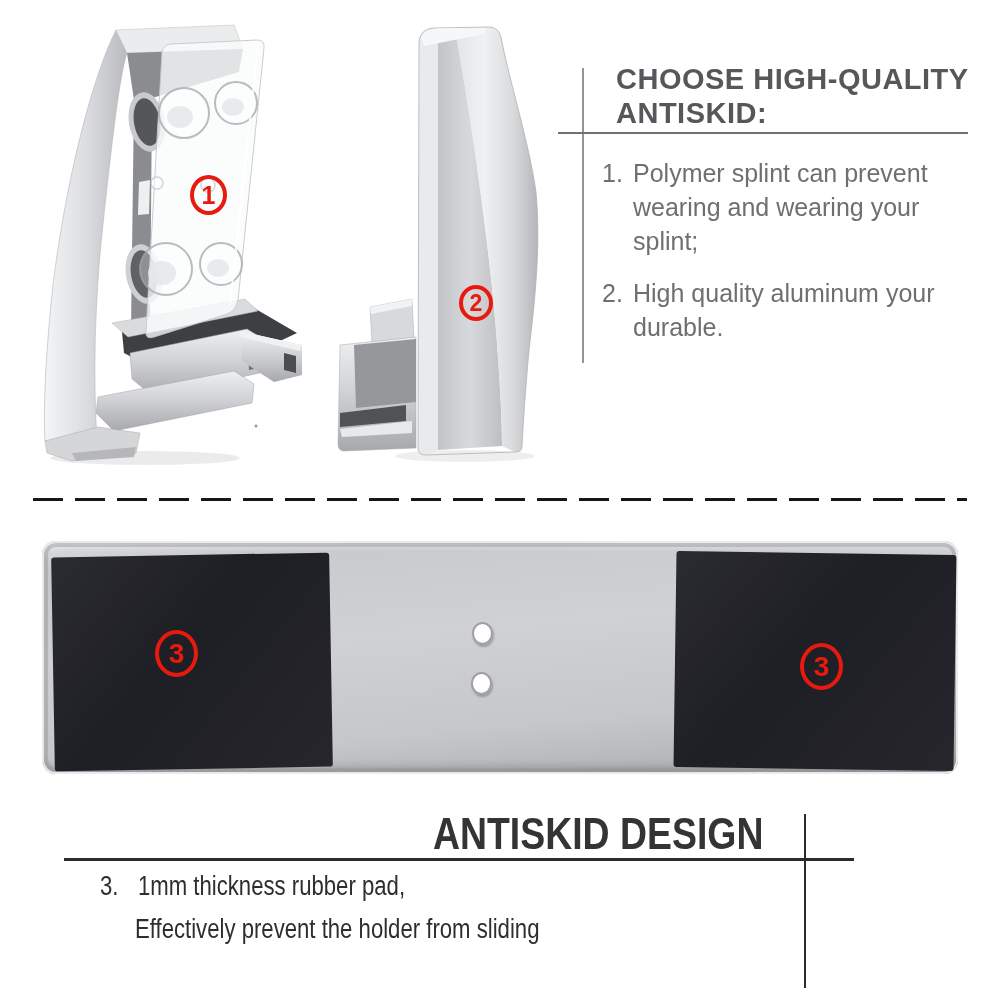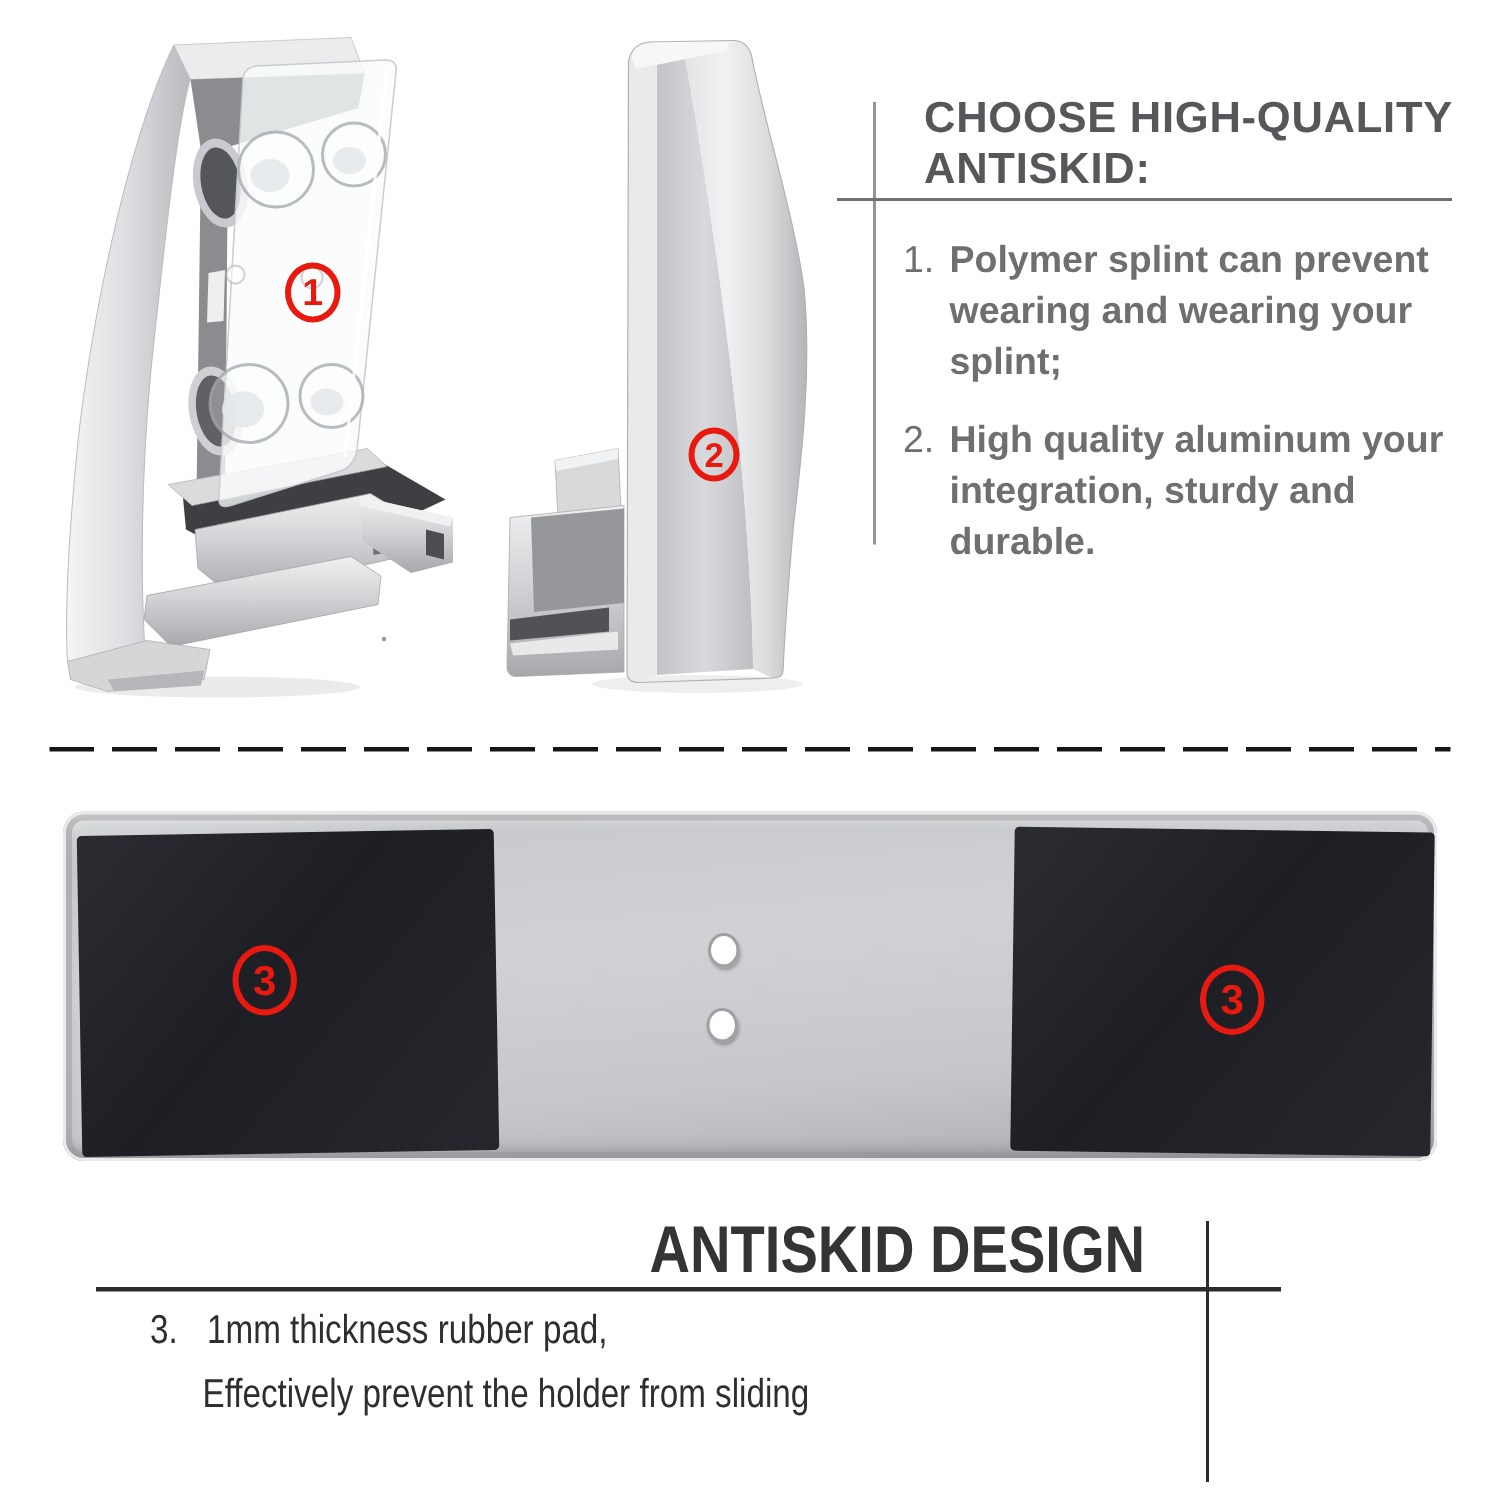--- a/index.html
+++ b/index.html
@@ -10,21 +10,21 @@
   
   .rule-v-top{position:absolute;left:582px;top:68px;width:2px;height:295px;background:#939496;}
   .rule-h-top{position:absolute;left:558px;top:132px;width:410px;height:2px;background:#6f7072;}
   .materials-heading{
     position:absolute;left:600px;top:62px;font-size:29px;font-weight:bold;
     color:#56575a;line-height:34px;letter-spacing:.5px;white-space:nowrap;margin-left:16px;
   }
   .materials-list{position:absolute;left:602px;top:156px;color:#6e6f71;font-size:25px;line-height:34px;}
   .m-item{display:flex;margin-bottom:18px;}
   .m-num{width:31px;flex:0 0 31px;}
-  .m-line{white-space:nowrap;font-weight:bold;}
+  .m-line{white-space:nowrap;}
   
   .badge{
     position:absolute;display:flex;align-items:center;justify-content:center;
     border:4px solid #e8190f;border-radius:50%;color:#e8190f;font-weight:bold;
     background:transparent;box-sizing:content-box;
   }
   #badge-1{left:190px;top:175px;width:29px;height:32px;font-size:25px;}
   #badge-2{left:459px;top:285px;width:26px;height:28px;font-size:23px;}
   #badge-3l{left:155px;top:630px;width:35px;height:39px;font-size:28px;}
   #badge-3r{left:800px;top:643px;width:35px;height:39px;font-size:28px;}
@@ -193,21 +193,20 @@
       <span>
         <div class="m-line">Polymer splint can prevent</div>
         <div class="m-line">wearing and wearing your</div>
         <div class="m-line">splint;</div>
       </span>
     </div>
     <div class="m-item">
       <span class="m-num">2.</span>
       <span>
         <div class="m-line">High quality aluminum your</div>
-        <div class="m-line">integration, sturdy and</div>
         <div class="m-line">durable.</div>
       </span>
     </div>
   </div>
 
   <div class="dashed-divider"></div>
 
   <div class="plate">
     <div class="pad pad-left"></div>
     <div class="pad pad-right"></div>

